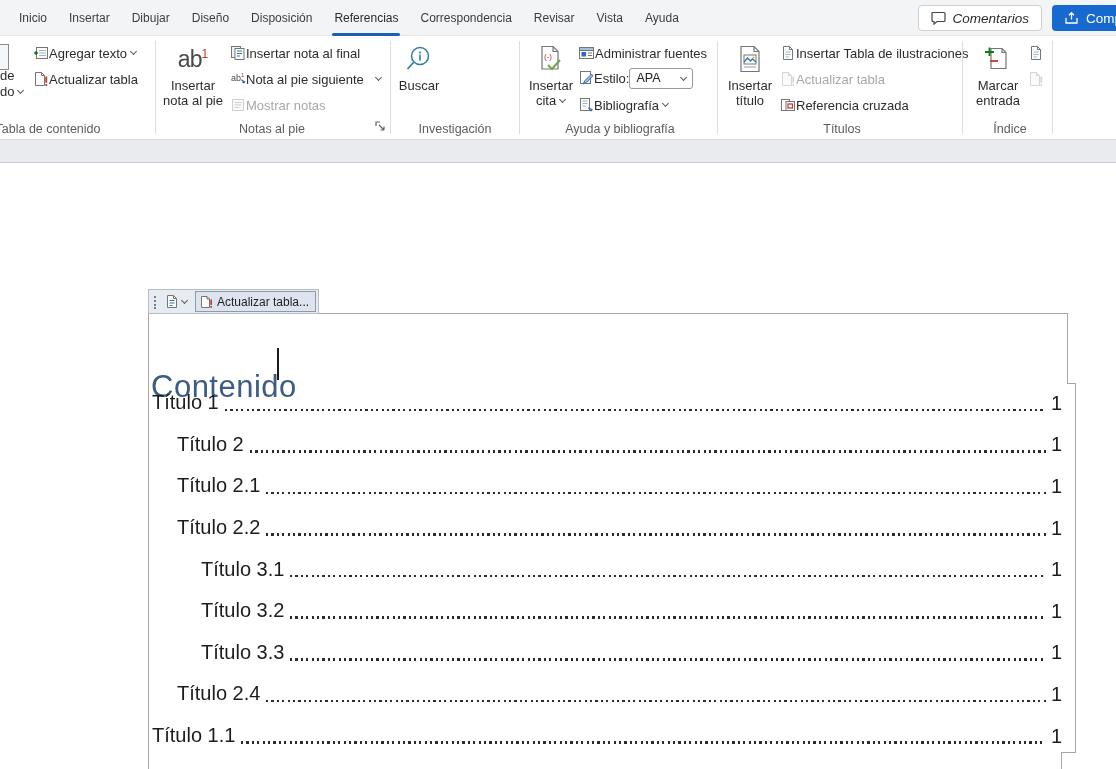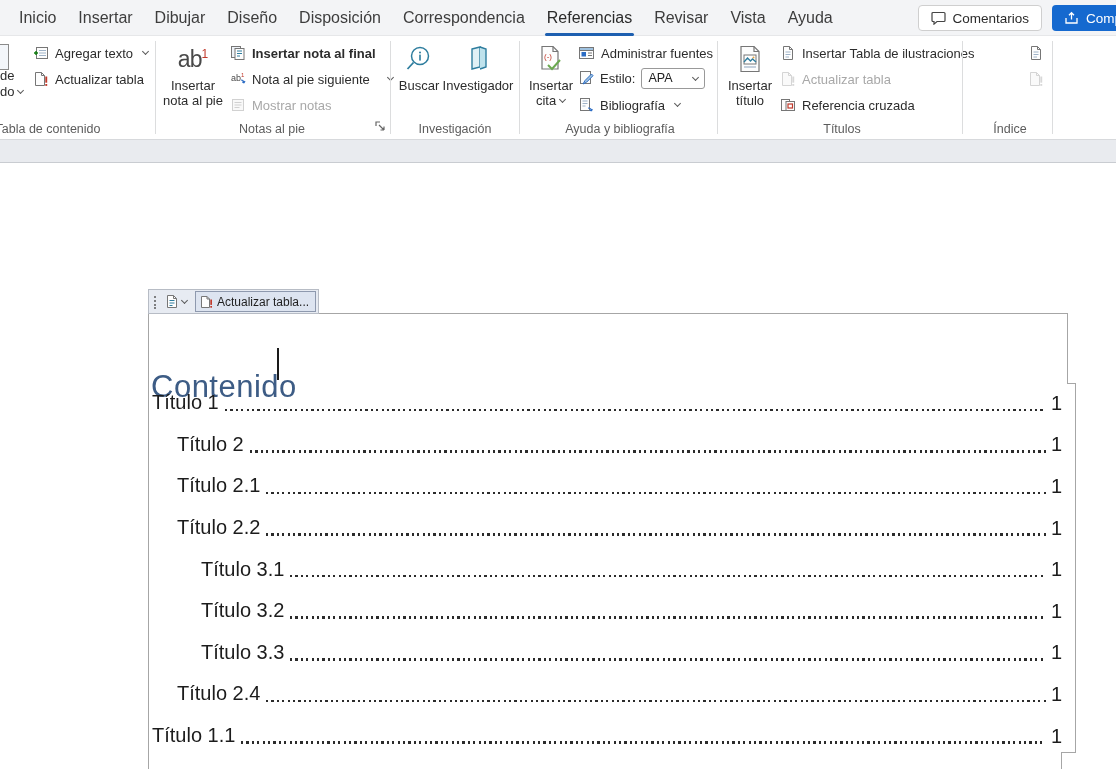--- a/index.html
+++ b/index.html
@@ -10,51 +10,51 @@
     -webkit-font-smoothing:antialiased;
   }
   
   .menubar {
     position:absolute; left:0; top:0; width:1116px; height:36px;
     background:#f3f4f6; border-bottom:1px solid #e6e7e9;
     display:flex; align-items:center; padding-left:8px;
   }
   .tab {
     position:relative; height:36px; display:flex; align-items:center;
-    padding:0 11px; font-size:16px; color:#3d3d3d; cursor:default; white-space:nowrap;
+    padding:0 11px; font-size:12px; color:#3d3d3d; cursor:default; white-space:nowrap;
   }
   .tab.active { color:#2b2b2b; }
   .tab.active::after {
     content:""; position:absolute; left:9px; right:9px; bottom:0; height:3px;
     background:#1d5fb0; border-radius:2px;
   }
   .btn-comments {
     position:absolute; right:74px; top:5px; height:26px;
     background:#fff; border:1px solid #cfcfcf; border-radius:4px;
     display:flex; align-items:center; gap:6px; padding:0 12px;
-    font-size:13.5px; color:#2b2b2b; white-space:nowrap;
+    font-size:13.5px; color:#2b2b2b; white-space:nowrap;font-style:italic;
   }
   .btn-share {
     position:absolute; left:1052px; top:5px; height:26px; width:130px;
     background:#1569cf; border:none; border-radius:4px;
     display:flex; align-items:center; gap:7px; padding:0 12px;
     font-size:13.5px; color:#fff; white-space:nowrap;
   }
   
   .ribbon {
     position:absolute; left:0; top:36px; width:1116px; height:104px;
     background:#fff; border-bottom:1px solid #d7d9dc;
   }
   .vdiv { position:absolute; top:5px; height:93px; width:1px; background:#dcddde; }
   .grp-label {
     position:absolute; top:86px; transform:translateX(-50%);
     font-size:12.5px; color:#5c5c5c; white-space:nowrap;
   }
   .rib-row {
-    position:absolute; height:24px; display:flex; align-items:center; gap:6px;
+    position:absolute; height:24px; display:flex; align-items:center; 
     font-size:13px; color:#2c2c2c; white-space:nowrap; cursor:default;
   }
   .rib-row.disabled { color:#a8a8a8; }
   .rib-row.disabled svg { opacity:.45; filter:grayscale(1); }
   .big-btn {
     position:absolute; top:4px; display:flex; flex-direction:column; align-items:center;
     font-size:13px; color:#2c2c2c; text-align:center; cursor:default;
   }
   .big-btn .ic-zone { height:38px; display:flex; align-items:center; justify-content:center; }
   .big-btn .bl { line-height:15px; white-space:nowrap; }
@@ -112,22 +112,22 @@
 </style>
 </head>
 <body>
 
 <div class="menubar">
   <div class="tab">Inicio</div>
   <div class="tab">Insertar</div>
   <div class="tab">Dibujar</div>
   <div class="tab">Diseño</div>
   <div class="tab">Disposición</div>
+  <div class="tab active">Referencias</div>
   <div class="tab">Correspondencia</div>
-  <div class="tab active">Referencias</div>
   <div class="tab">Revisar</div>
   <div class="tab">Vista</div>
   <div class="tab">Ayuda</div>
 
   <div class="btn-comments">
     <span>
       <svg width="15" height="14" viewBox="0 0 15 14">
           <path d="M2 1.5h11a1 1 0 0 1 1 1v7a1 1 0 0 1-1 1H6l-3 2.6V10.5H2a1 1 0 0 1-1-1v-7a1 1 0 0 1 1-1z" fill="none" stroke="#444" stroke-width="1.2"></path>
         </svg>
     </span>
@@ -180,21 +180,21 @@
   <div class="grp-label" style="left:48px;">Tabla de contenido</div>
   <div class="vdiv" style="left:155px;"></div>
 
   <div class="big-btn" style="left:163px; width:60px;">
     <div class="ic-zone">
       <span class="ab-glyph"><span>ab</span><sup>1</sup></span>
     </div>
     <div class="bl">Insertar</div>
     <div class="bl">nota al pie</div>
   </div>
-  <div class="rib-row" style="left:230px; top:5px;font-weight:bold;">
+  <div class="rib-row" style="left:230px; top:5px;">
     <span>
       <svg width="16" height="16" viewBox="0 0 16 16">
           <rect x="1.5" y="1.5" width="9" height="11" fill="#eef2f7" stroke="#767676"></rect>
           <rect x="5" y="3.5" width="9" height="11" fill="#fdfdfd" stroke="#767676"></rect>
           <path d="M7 6h5M7 8.5h5M7 11h3" stroke="#2e7d9e" stroke-width="1"></path>
         </svg>
     </span>
     <span>Insertar nota al final</span>
   </div>
   <div class="rib-row" style="left:230px; top:31px;">
@@ -229,29 +229,20 @@
   <div class="big-btn" style="left:398px; width:42px;">
     <div class="ic-zone">
       <svg width="30" height="30" viewBox="0 0 30 30">
           <circle cx="16" cy="12" r="8.5" fill="none" stroke="#2e7d9e" stroke-width="1.5"></circle>
           <line x1="9.5" y1="18.5" x2="3.5" y2="25" stroke="#2e7d9e" stroke-width="1.8"></line>
           <circle cx="16" cy="8.6" r="1" fill="#2e7d9e"></circle>
           <rect x="15.2" y="10.6" width="1.6" height="6" fill="#2e7d9e"></rect>
         </svg>
     </div>
     <div class="bl">Buscar</div>
-  </div>
-  <div class="big-btn" style="left:443px; width:70px;">
-    <div class="ic-zone">
-      <svg width="30" height="30" viewBox="0 0 30 30">
-          <path d="M9 5l8-2v20l-8 2z" fill="#dff0f5" stroke="#2e7d9e" stroke-width="1.4"></path>
-          <path d="M17 3l6 2v18l-6 2" fill="#bfe2ec" stroke="#2e7d9e" stroke-width="1.4"></path>
-        </svg>
-    </div>
-    <div class="bl">Investigador</div>
   </div>
   <div class="grp-label" style="left:455px;">Investigación</div>
   <div class="vdiv" style="left:519px;"></div>
 
   <div class="big-btn" style="left:528px; width:46px;">
     <div class="ic-zone">
       <svg width="30" height="30" viewBox="0 0 30 30">
           <path d="M6 2.5h11l5 5v17.5H6z" fill="#fdfdfd" stroke="#767676" stroke-width="1.2"></path>
           <path d="M17 2.5v5h5" fill="none" stroke="#767676" stroke-width="1.2"></path>
           <text x="8" y="15" font-size="8" fill="#c0392b">(-)</text>
@@ -340,20 +331,32 @@
           <rect x="1.5" y="2.5" width="8" height="11" fill="#fdfdfd" stroke="#767676"></rect>
           <rect x="6" y="4.5" width="8.5" height="9" fill="#fdfdfd" stroke="#767676"></rect>
           <rect x="8" y="7" width="4.5" height="4" fill="none" stroke="#c0392b" stroke-width="1.2"></rect>
         </svg>
     </span>
     <span>Referencia cruzada</span>
   </div>
   <div class="grp-label" style="left:842px;">Títulos</div>
   <div class="vdiv" style="left:962px;"></div>
 
+  <div class="big-btn" style="left:972px; width:52px;">
+    <div class="ic-zone">
+      <svg width="30" height="30" viewBox="0 0 30 30">
+          <path d="M8 4.5h11l4 4v16H8z" fill="#fdfdfd" stroke="#767676" stroke-width="1.2"></path>
+          <path d="M19 4.5v4h4" fill="none" stroke="#767676" stroke-width="1.2"></path>
+          <path d="M2 8h9M6.5 3.5V12" stroke="#107c10" stroke-width="1.8"></path>
+          <path d="M7 17h8" stroke="#c0392b" stroke-width="1.8"></path>
+        </svg>
+    </div>
+    <div class="bl">Marcar</div>
+    <div class="bl">entrada</div>
+  </div>
   <div class="rib-row" style="left:1028px; top:5px;">
     <span>
       <svg width="16" height="16" viewBox="0 0 16 16">
           <path d="M3.5 1.5h6l3 3v10h-9z" fill="#fdfdfd" stroke="#767676"></path>
           <path d="M9.5 1.5v3h3" fill="none" stroke="#767676"></path>
           <path d="M5.5 7h5M5.5 9.5h5M5.5 12h3.5" stroke="#9fb3c8" stroke-width="1"></path>
         </svg>
     </span>
   </div>
   <div class="rib-row disabled" style="left:1028px; top:31px;">

